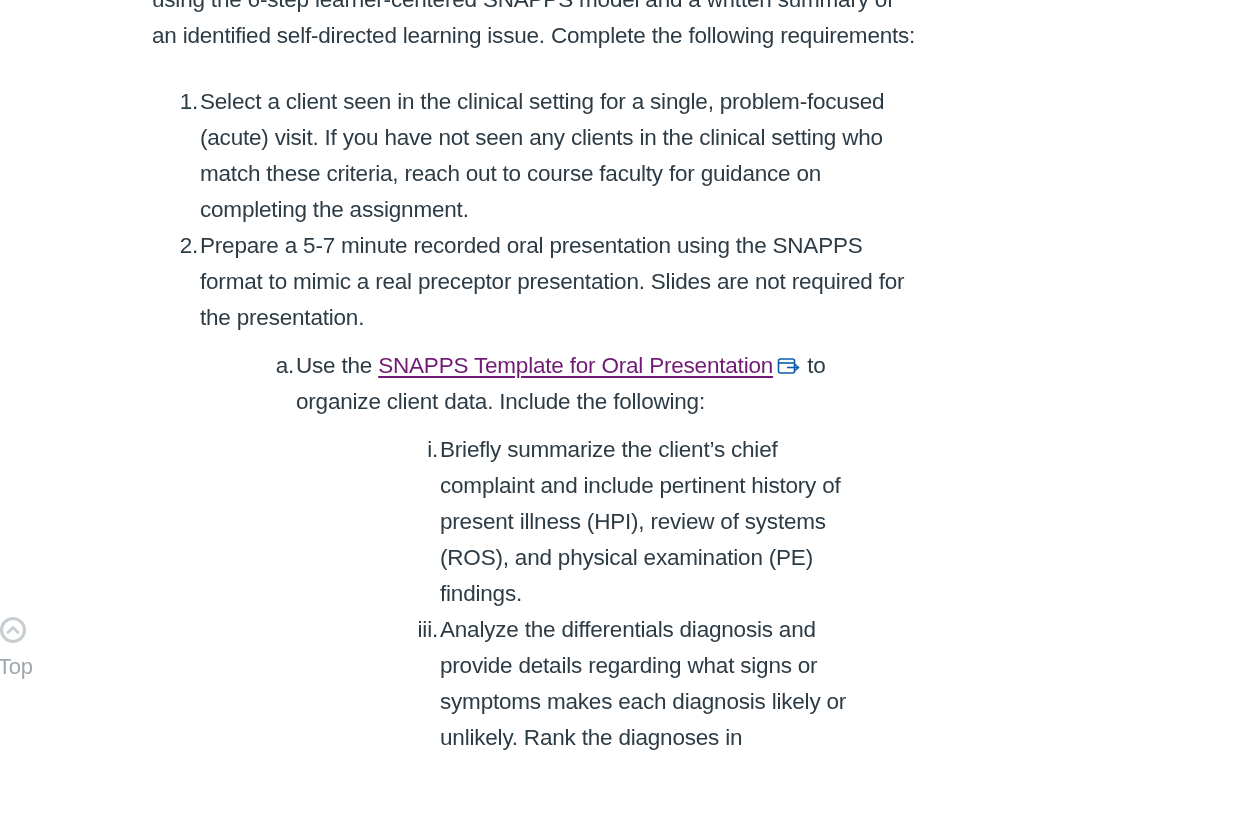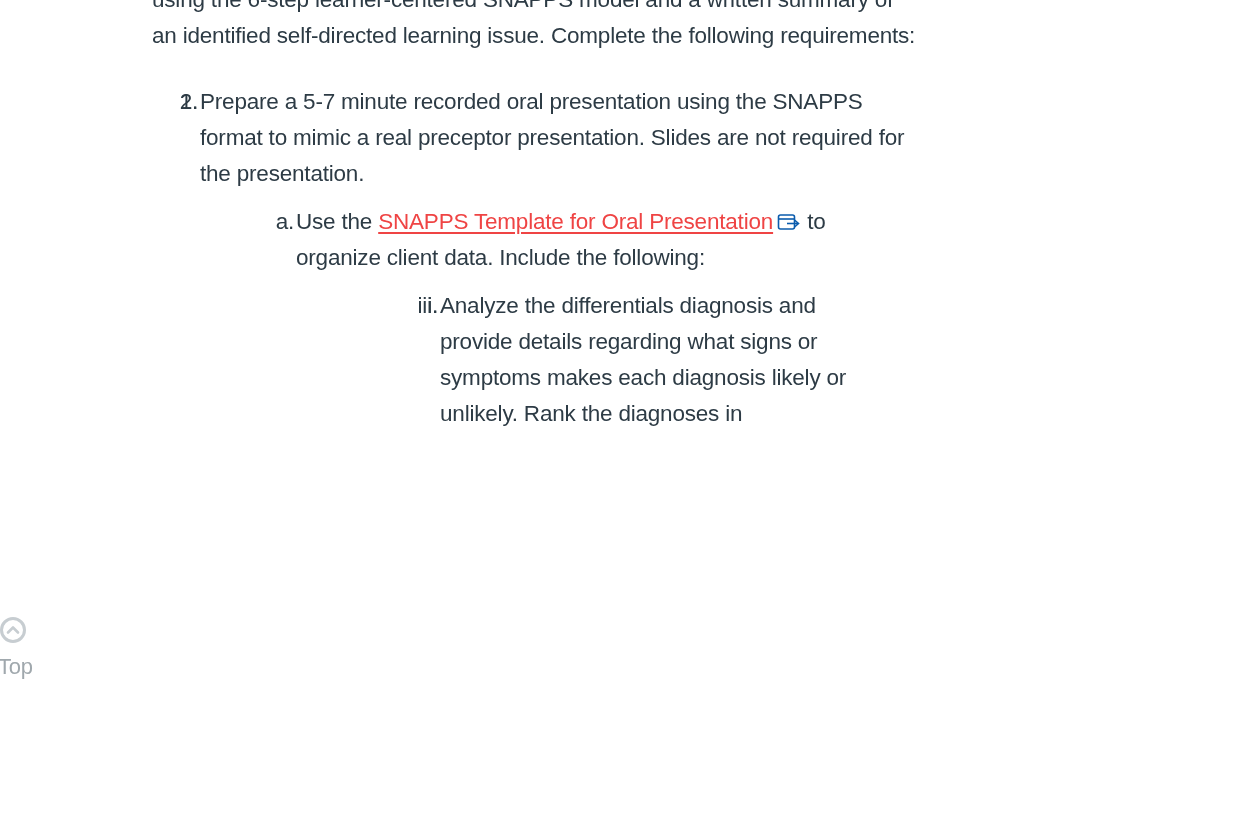--- a/index.html
+++ b/index.html
@@ -67,21 +67,21 @@
     }
     .lvl3 > .li {
       padding-left: 144px;
       width: 430px;
     }
     .lvl3 > .li > .marker {
       left: 96px;
       width: 46px;
     }
     a.link {
-      color: #ef4444;
+      color: #701a75;
       text-decoration: underline;
       text-underline-offset: 3px;
       text-decoration-thickness: 1.5px;
     }
     .ext-icon {
       display: inline-block;
       width: 24px;
       height: 20px;
       vertical-align: -3px;
       margin-left: 4px;
@@ -120,38 +120,40 @@
   </style>
 </head>
 <body>
 
 <div class="content">
   <p>using the 6-step learner-centered SNAPPS model and a written summary of an identified self-directed learning issue. Complete the following requirements:</p>
 
   <ol class="lvl1">
     <li class="li">
       <span class="marker">1.</span>
+      <span>Select a client seen in the clinical setting for a single, problem-focused (acute) visit. If you have not seen any clients in the clinical setting who match these criteria, reach out to course faculty for guidance on completing the assignment.</span>
     </li>
     <li class="li">
       <span class="marker">2.</span>
       <span>Prepare a 5-7 minute recorded oral presentation using the SNAPPS format to mimic a real preceptor presentation. Slides are not required for the presentation.</span>
 
       <ol class="lvl2">
         <li class="li">
           <span class="marker">a.</span>
           <span>Use the </span><a class="link" href="#">SNAPPS Template for Oral Presentation</a><span class="ext-icon"><svg width="24" height="20" viewBox="0 0 24 20">
                 <rect x="1.5" y="3" width="16" height="14" rx="2" fill="none" stroke="#0b5cad" stroke-width="1.6"></rect>
                 <line x1="1.5" y1="7" x2="17.5" y2="7" stroke="#0b5cad" stroke-width="1.6"></line>
                 <line x1="10" y1="11.5" x2="21" y2="11.5" stroke="#0b5cad" stroke-width="1.6"></line>
                 <polyline points="17.5,8 21.5,11.5 17.5,15" fill="none" stroke="#0b5cad" stroke-width="1.6"></polyline>
               </svg></span><span> to organize client data.  Include the following:</span>
 
           <ol class="lvl3">
             <li class="li">
               <span class="marker">i.</span>
+              <span>Briefly summarize the client’s chief complaint and include pertinent history of present illness (HPI), review of systems (ROS), and physical examination (PE) findings.</span>
             </li>
             <li class="li">
               <span class="marker">iii.</span>
               <span>Analyze the differentials diagnosis and provide details regarding what signs or symptoms makes each diagnosis likely or unlikely. Rank the diagnoses in</span>
             </li>
           </ol>
         </li>
       </ol>
     </li>
   </ol>

